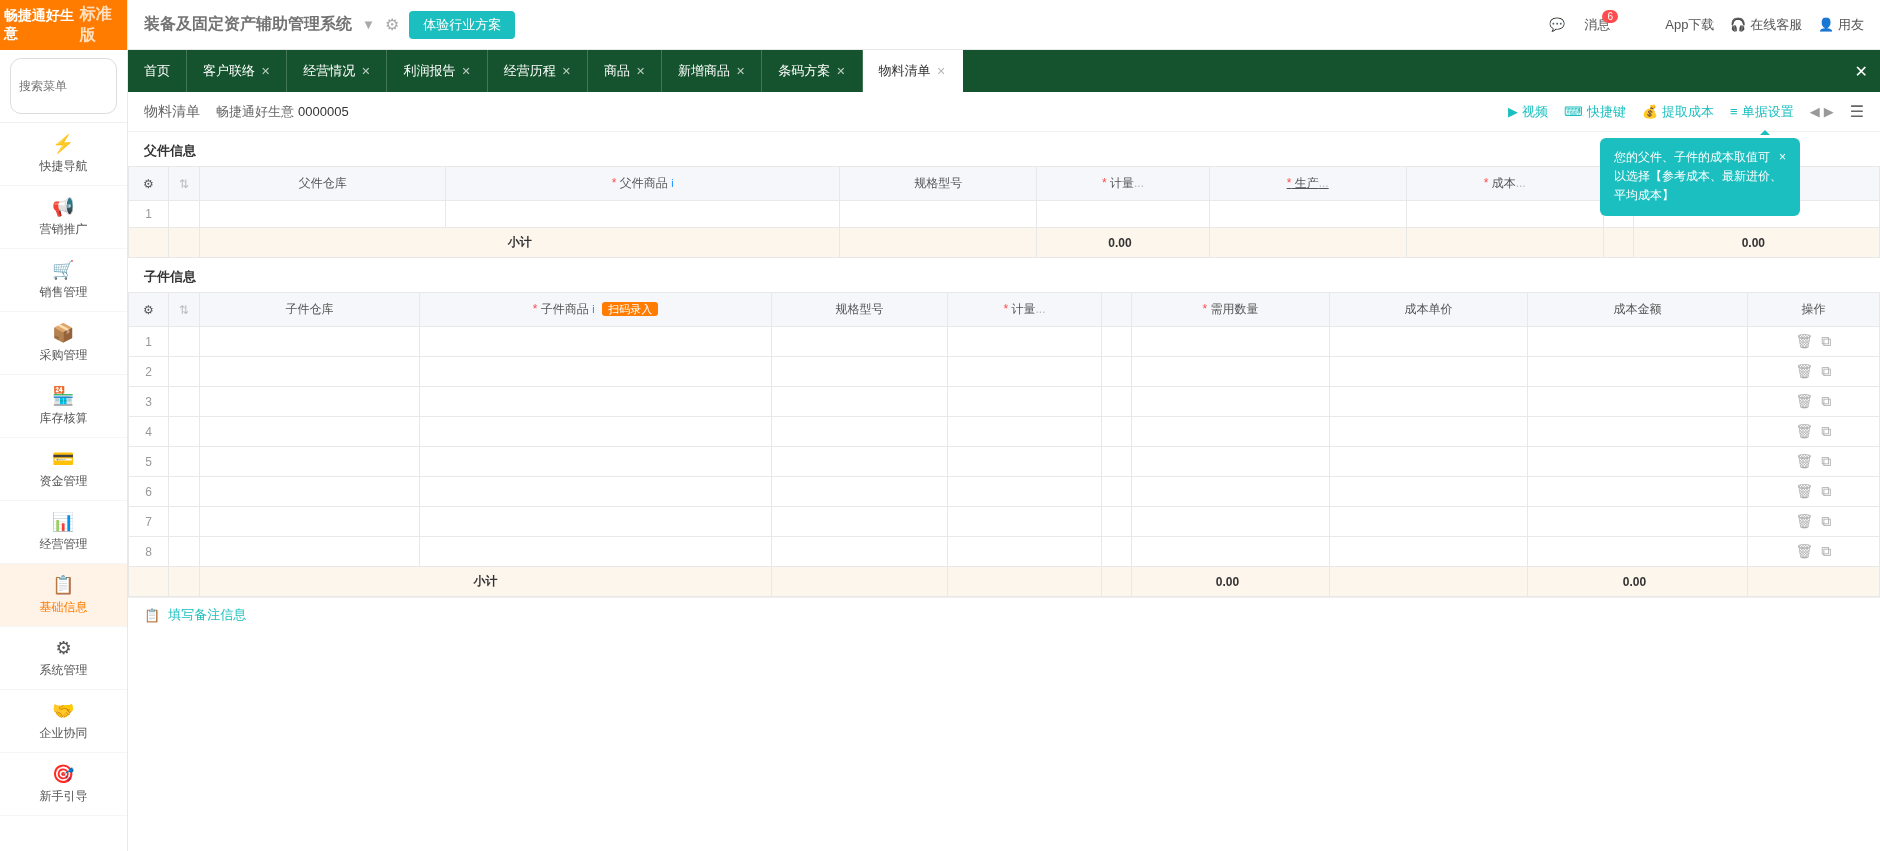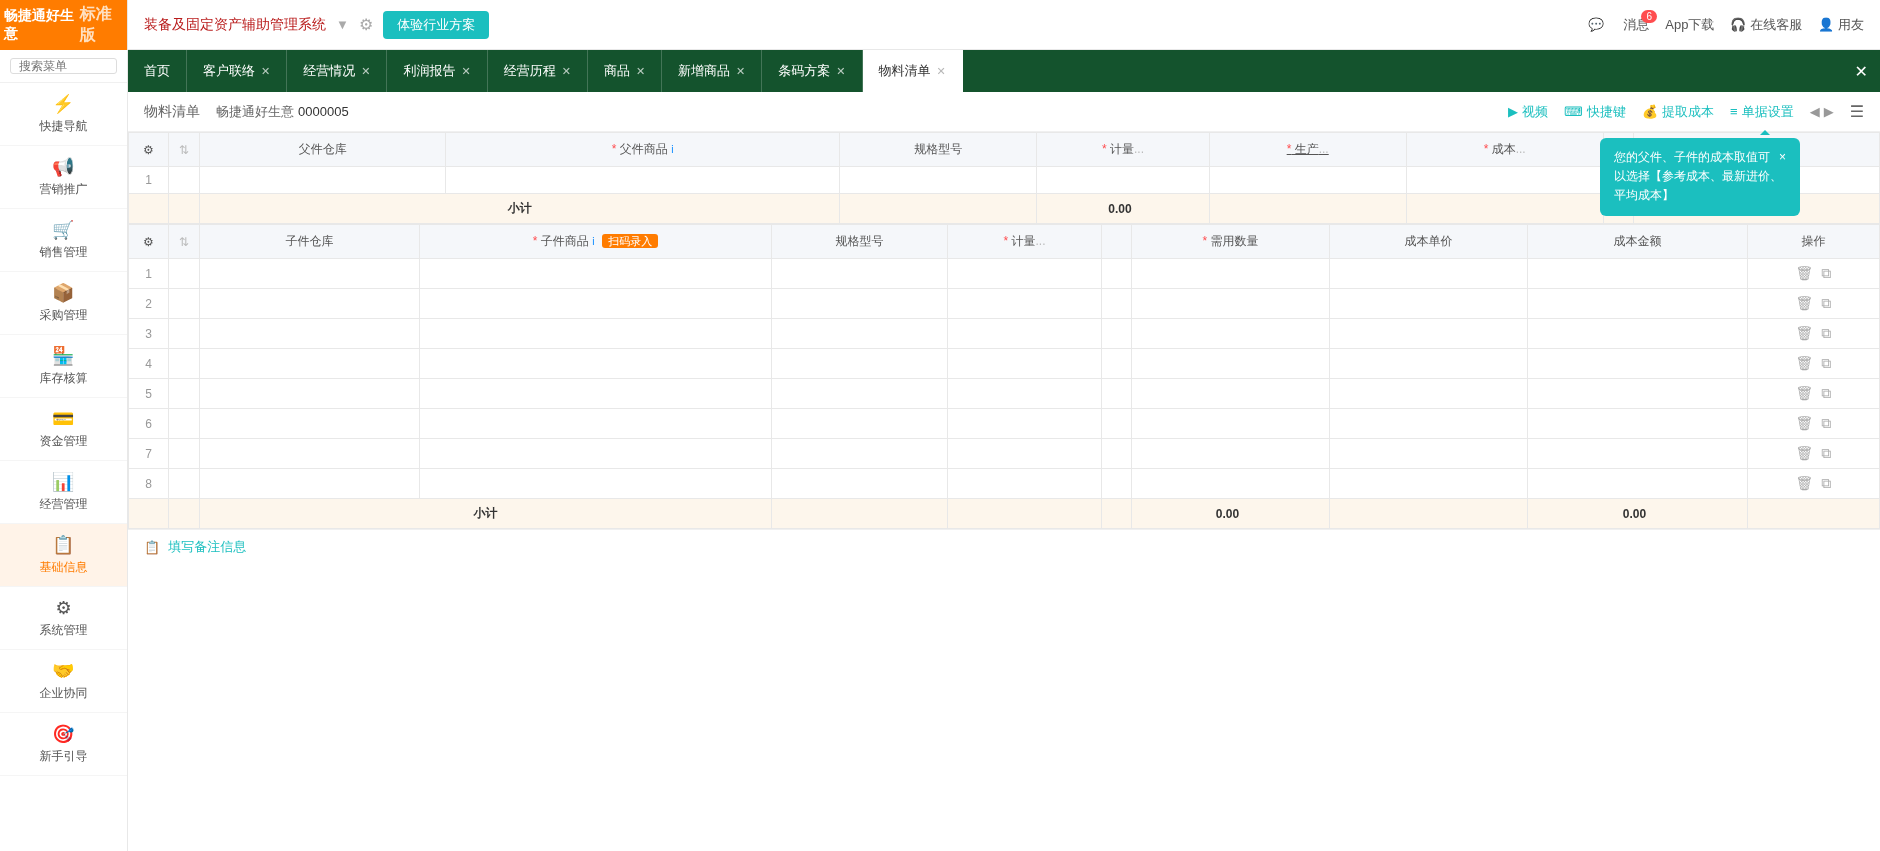--- a/index.html
+++ b/index.html
@@ -27,22 +27,22 @@
       padding: 4px;
     }
     .sidebar-logo .logo-sub { font-size: 16px; color: #ffe0c0; }
     .sidebar-search {
       padding: 8px 10px;
       border-bottom: 1px solid #f0f0f0;
     }
     .sidebar-search input {
       width: 100%;
       border: 1px solid #ddd;
-      border-radius: 3px;
-      padding: 0 8px;
+      border-radius: 11px;
+      padding: 20px 8px;
       font-size: 12px;
       color: #666;
     }
     .sidebar-item {
       display: flex;
       flex-direction: column;
       align-items: center;
       padding: 10px 6px;
       cursor: pointer;
       color: #555;
@@ -69,21 +69,21 @@
       align-items: center;
       padding: 0 16px;
       border-bottom: 1px solid #e8e8e8;
       justify-content: space-between;
     }
     .topbar-left {
       display: flex;
       align-items: center;
       gap: 10px;
     }
-    .system-name { font-size: 14px; color: #b91c1c; font-weight: 400; }
+    .system-name { font-size: 16px; color: #737373; font-weight: 700; }
     .topbar-btn {
       background: #1bbfbf;
       color: white;
       border: none;
       border-radius: 4px;
       padding: 5px 14px;
       cursor: pointer;
       font-size: 13px;
     }
     .topbar-right {
@@ -351,21 +351,21 @@
       <span style="color:#aaa;cursor:pointer;">▼</span>
       <span style="color:#aaa;font-size:16px;cursor:pointer;">⚙</span>
       <button class="topbar-btn">体验行业方案</button>
     </div>
     <div class="topbar-right">
       <div class="badge-wrap">
         <span>💬</span>
         <span class="badge">6</span>
         <span style="margin-left:15px;">消息</span>
       </div>
-      <span style="cursor:pointer;">App下载</span>
+      <span style="cursor:pointer;margin-left:39px;">App下载</span>
       <span style="cursor:pointer;">🎧 <span>在线客服</span></span>
       <span style="cursor:pointer;">👤 <span>用友</span></span>
     </div>
   </div>
 
   <div class="nav-tabs">
     <div class="nav-tab">
       <span>首页</span>
     </div>
     <div class="nav-tab">
@@ -434,20 +434,21 @@
         </div>
         <span style="font-size:16px;color:#666;">☰</span>
       </div>
     </div>
 
     <div class="tooltip-box" style="position:fixed;top:138px;right:80px;">
       <span class="tooltip-close">×</span>
       <span>您的父件、子件的成本取值可以选择【参考成本、最新进价、平均成本】</span>
     </div>
 
+    <div class="section-title">父件信息</div>
     <div class="table-wrapper">
       <table class="data-table">
         <thead>
           <tr>
             <th class="col-settings">
               <span>⚙</span>
             </th>
             <th style="width:30px;"><span style="color:#bbb;">⇅</span></th>
             <th class="col-warehouse">
               <span>父件仓库</span>
@@ -493,20 +494,21 @@
             <td class="amount-right">0.00</td>
             <td></td>
             <td></td>
             <td></td>
             <td class="amount-right">0.00</td>
           </tr>
         </tbody>
       </table>
     </div>
 
+    <div class="section-title">子件信息</div>
     <div class="table-wrapper">
       <table class="data-table">
         <thead>
           <tr>
             <th class="col-settings">
               <span>⚙</span>
             </th>
             <th style="width:30px;"><span style="color:#bbb;">⇅</span></th>
             <th class="col-warehouse">子件仓库</th>
             <th class="col-product">

